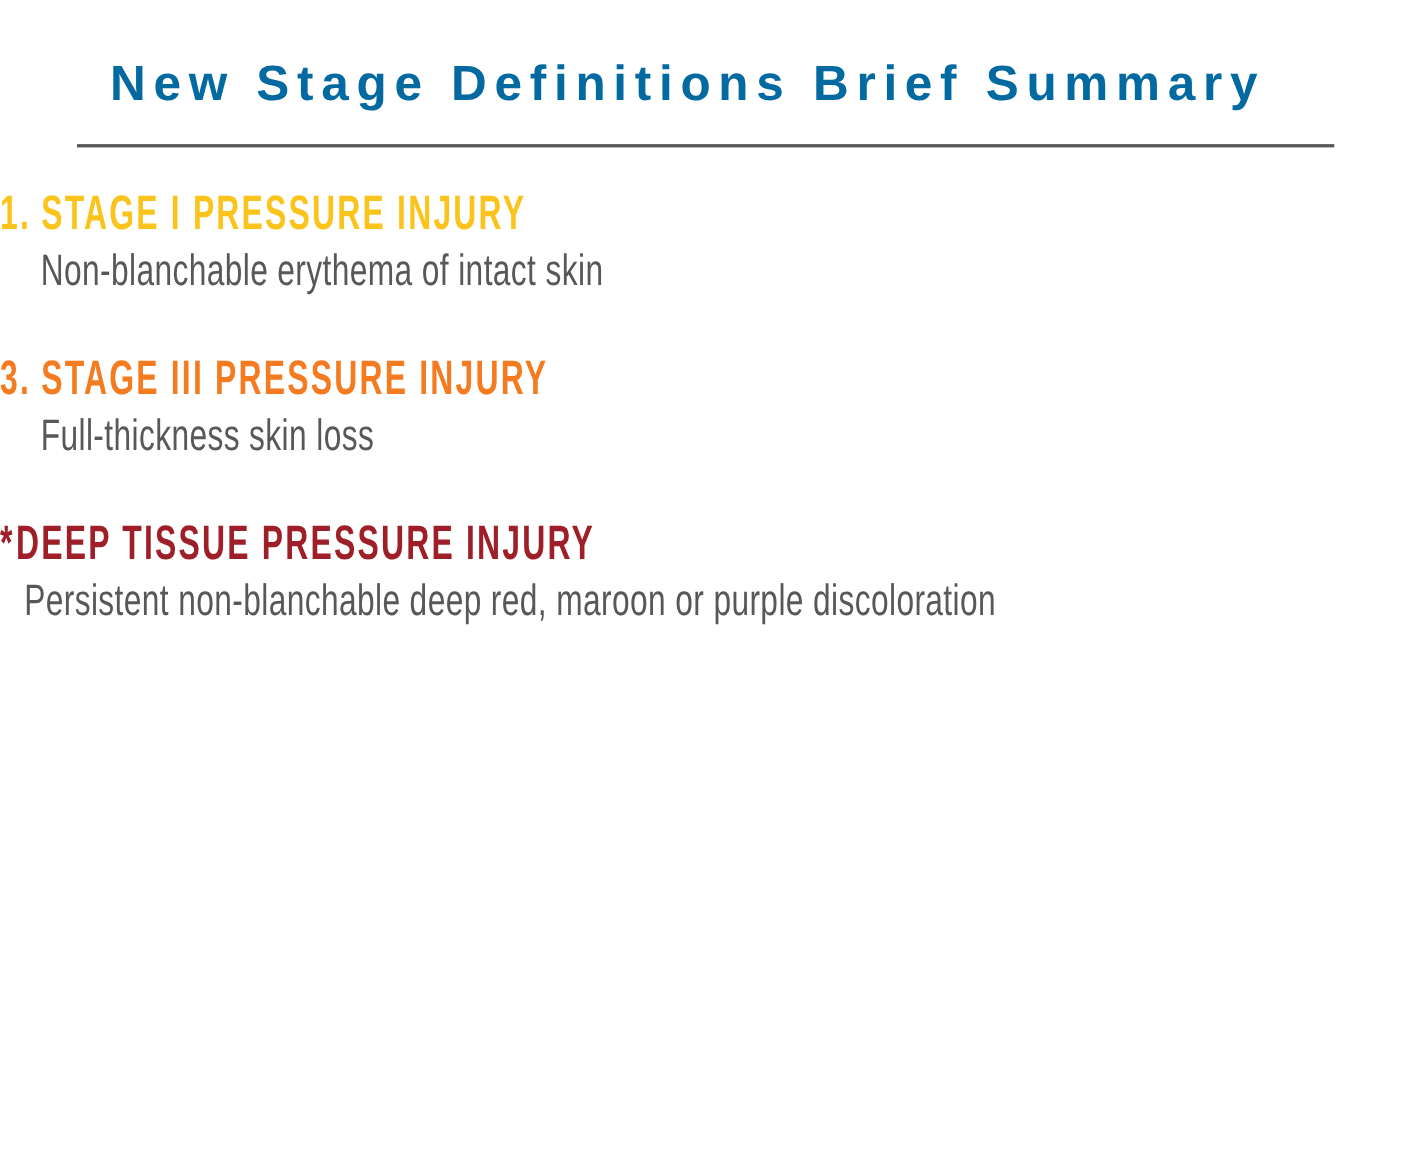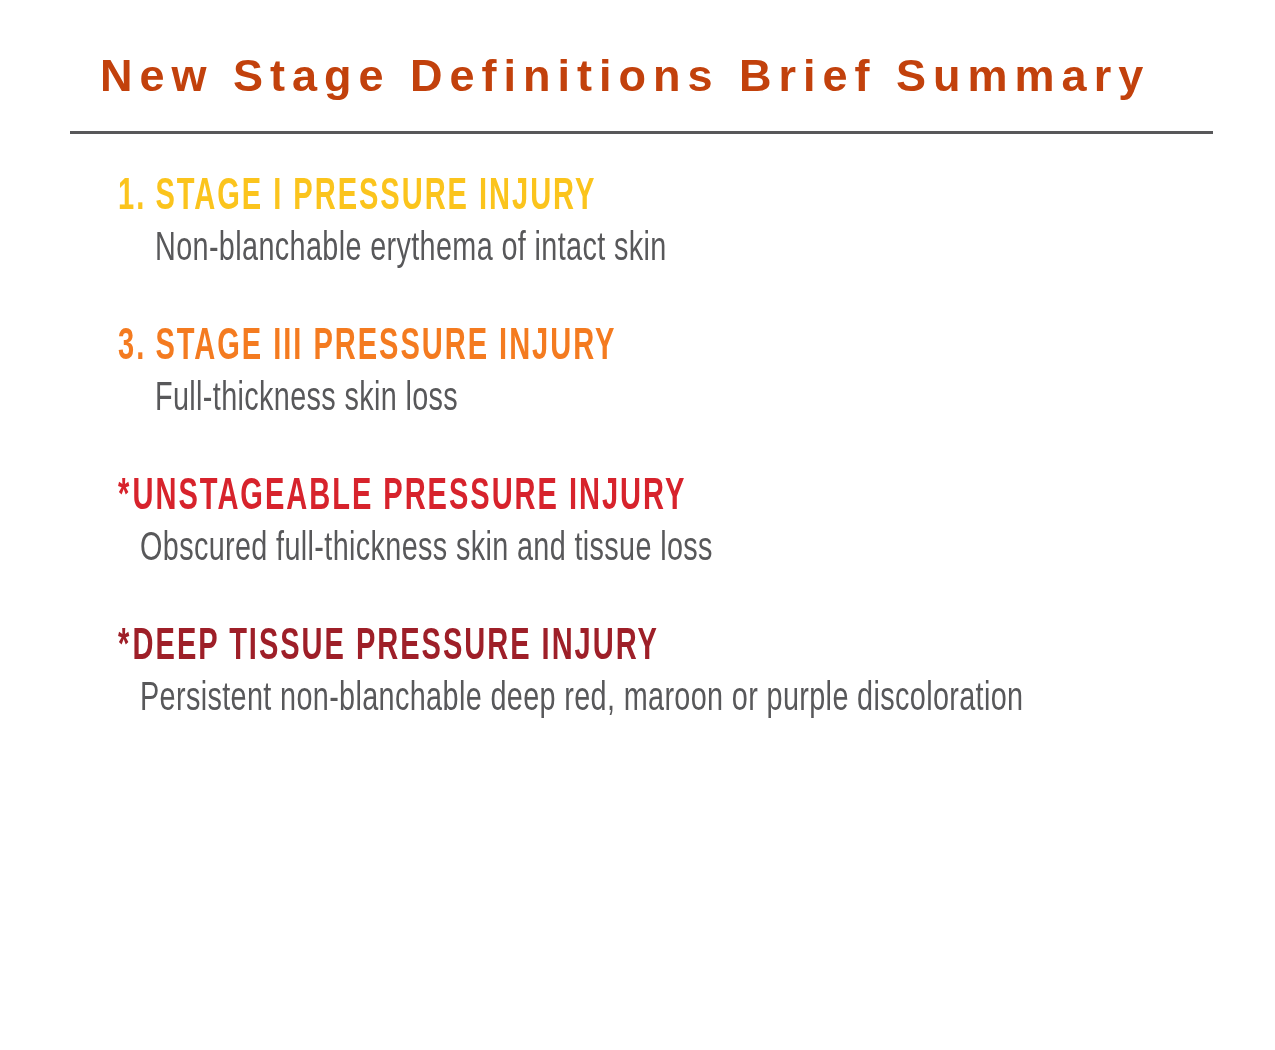--- a/index.html
+++ b/index.html
@@ -14,34 +14,33 @@
     height: 1050px;
     background: #ffffff;
     overflow: hidden;
   }
   .title {
     margin: 49px 0 0 100px;
     font-size: 45px;
     line-height: 1.2;
     font-weight: 700;
     letter-spacing: 7px;
-    color: #c2410c;
+    color: #0369a1;
     white-space: nowrap;
   }
   .divider {
     margin: 28px 0 0 70px;
     width: 1143px;
     height: 3px;
     background: #58585A;
   }
   .stage-list {
     margin-top: 38px;
   }
   .stage-item {
-    margin-left: 118px;
     margin-bottom: 56px;
   }
   .stage-heading {
     font-size: 44px;
     line-height: 1;
     font-weight: 700;
     letter-spacing: 3px;
     white-space: nowrap;
     transform: scaleX(0.66);
     transform-origin: left top;
@@ -84,26 +83,20 @@
 
 
   <div class="stage-item">
     <div class="stage-heading" style="color: rgb(244, 123, 32);">
       <span class="prefix">3.</span><span class="label">STAGE III PRESSURE INJURY</span>
     </div>
     <div class="stage-desc">Full-thickness skin loss</div>
   </div>
 
 
-  <div class="stage-item star">
-    <div class="stage-heading" style="color: rgb(215, 35, 44);">
-      <span class="prefix">*</span><span class="label">UNSTAGEABLE PRESSURE INJURY</span>
-    </div>
-    <div class="stage-desc">Obscured full-thickness skin and tissue loss</div>
-  </div>
 
   <div class="stage-item star">
     <div class="stage-heading" style="color: rgb(158, 31, 40);">
       <span class="prefix">*</span><span class="label">DEEP TISSUE PRESSURE INJURY</span>
     </div>
     <div class="stage-desc">Persistent non-blanchable deep red, maroon or purple discoloration</div>
   </div>
 </div>
 </div>
 

